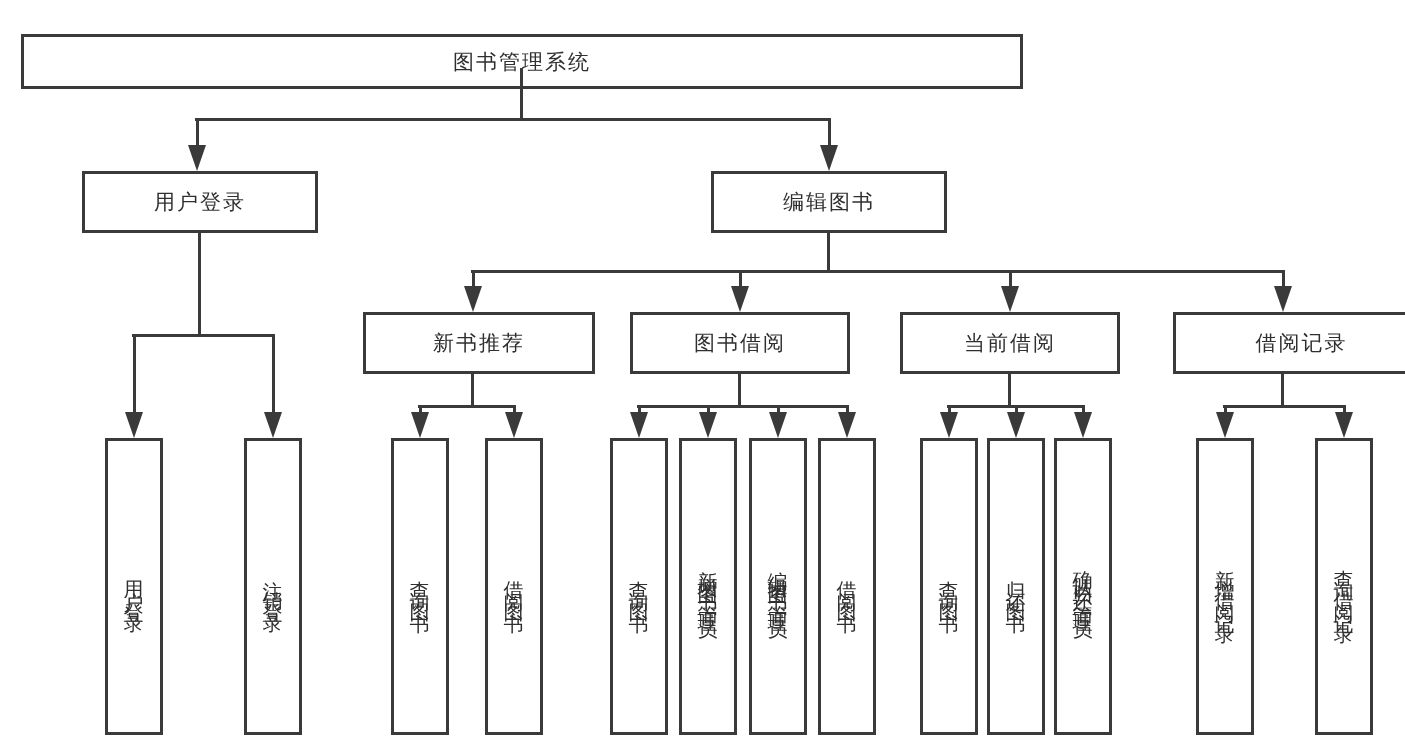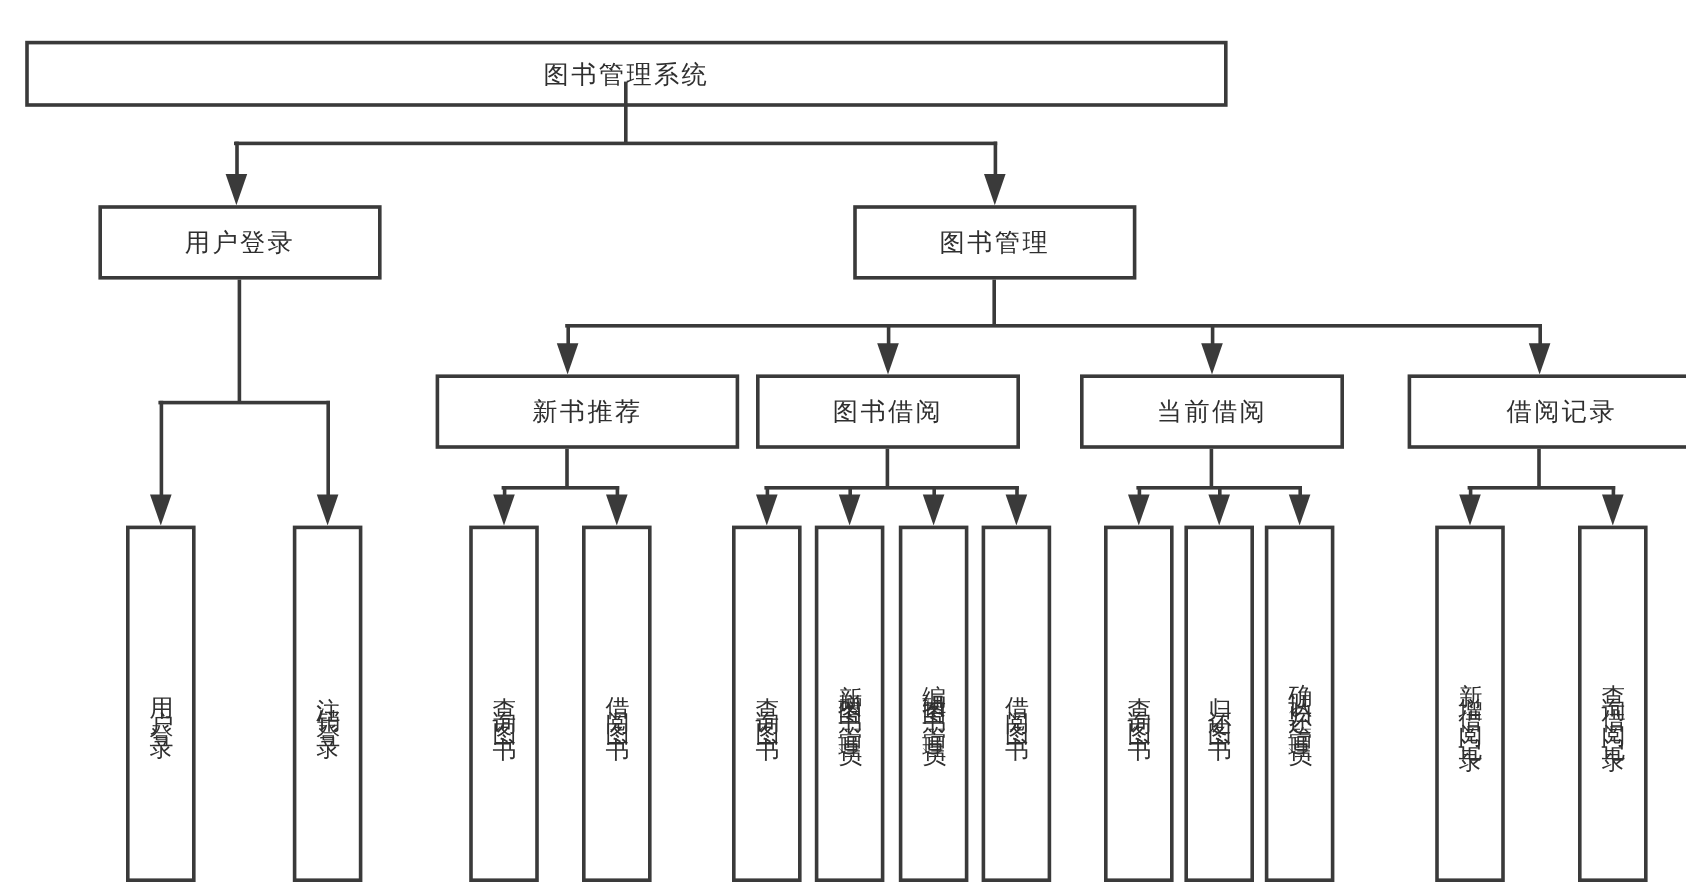--- a/index.html
+++ b/index.html
@@ -88,41 +88,41 @@
   <div class="node" style="left:21px; top:23px; width:1002px; height:55px;margin-top:11px;">图书管理系统</div>
 
   <div class="vline" style="left:520px; top:68px; height:52px;"></div>
   <div class="hline" style="left:195px; top:118px; width:636px;"></div>
   <div class="vline" style="left:196px; top:118px; height:30px;"></div>
   <div class="arrow" style="left:188px; top:145px;"></div>
   <div class="vline" style="left:828px; top:118px; height:30px;"></div>
   <div class="arrow" style="left:820px; top:145px;"></div>
 
   <div class="node" style="left:82px; top:171px; width:236px; height:62px;">用户登录</div>
-  <div class="node" style="left:711px; top:171px; width:236px; height:62px;">图书管理</div>
+  <div class="node" style="left:711px; top:171px; width:236px; height:62px;">编辑图书</div>
 
   <div class="vline" style="left:198px; top:233px; height:103px;"></div>
   <div class="hline" style="left:132px; top:334px; width:143px;"></div>
   <div class="vline" style="left:133px; top:334px; height:80px;"></div>
   <div class="arrow" style="left:125px; top:412px;"></div>
   <div class="vline" style="left:272px; top:334px; height:80px;"></div>
   <div class="arrow" style="left:264px; top:412px;"></div>
 
   <div class="vline" style="left:827px; top:233px; height:39px;"></div>
   <div class="hline" style="left:471px; top:270px; width:814px;"></div>
   <div class="vline" style="left:472px; top:270px; height:20px;"></div>
   <div class="arrow" style="left:464px; top:286px;"></div>
   <div class="vline" style="left:739px; top:270px; height:20px;"></div>
   <div class="arrow" style="left:731px; top:286px;"></div>
   <div class="vline" style="left:1009px; top:270px; height:20px;"></div>
   <div class="arrow" style="left:1001px; top:286px;"></div>
   <div class="vline" style="left:1282px; top:270px; height:20px;"></div>
   <div class="arrow" style="left:1274px; top:286px;"></div>
 
-  <div class="node" style="left:363px; top:312px; width:253px; height:62px;">新书推荐</div>
+  <div class="node" style="left:363px; top:312px; width:232px; height:62px;">新书推荐</div>
   <div class="node" style="left:900px; top:312px; width:220px; height:62px;">当前借阅</div>
   <div class="node" style="left:630px; top:312px; width:220px; height:62px;">图书借阅</div>
   <div class="node" style="left:1173px; top:312px; width:257px; height:62px;">借阅记录</div>
 
   <div class="vline" style="left:471px; top:374px; height:33px;"></div>
   <div class="hline" style="left:418px; top:405px; width:98px;"></div>
   <div class="vline" style="left:419px; top:405px; height:10px;"></div>
   <div class="arrow" style="left:411px; top:412px;"></div>
   <div class="vline" style="left:513px; top:405px; height:10px;"></div>
   <div class="arrow" style="left:505px; top:412px;"></div>

